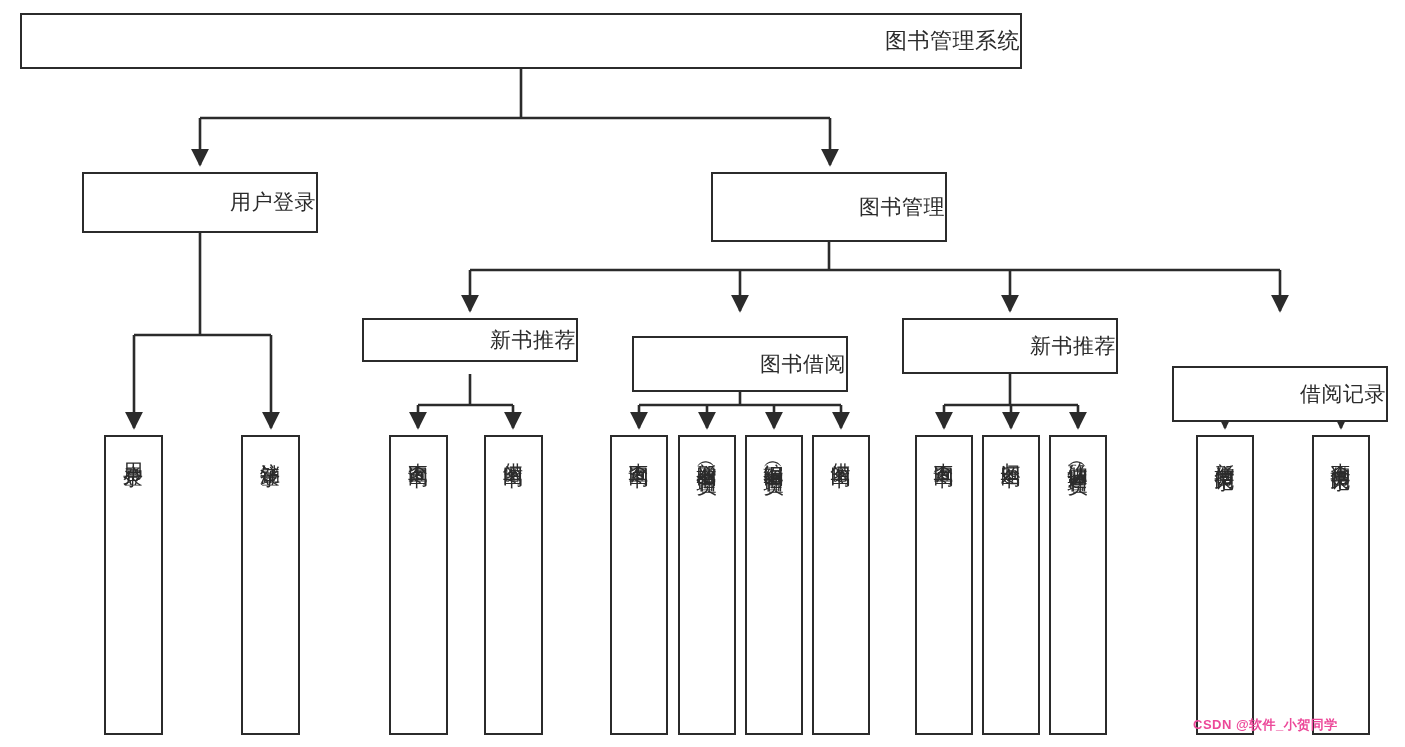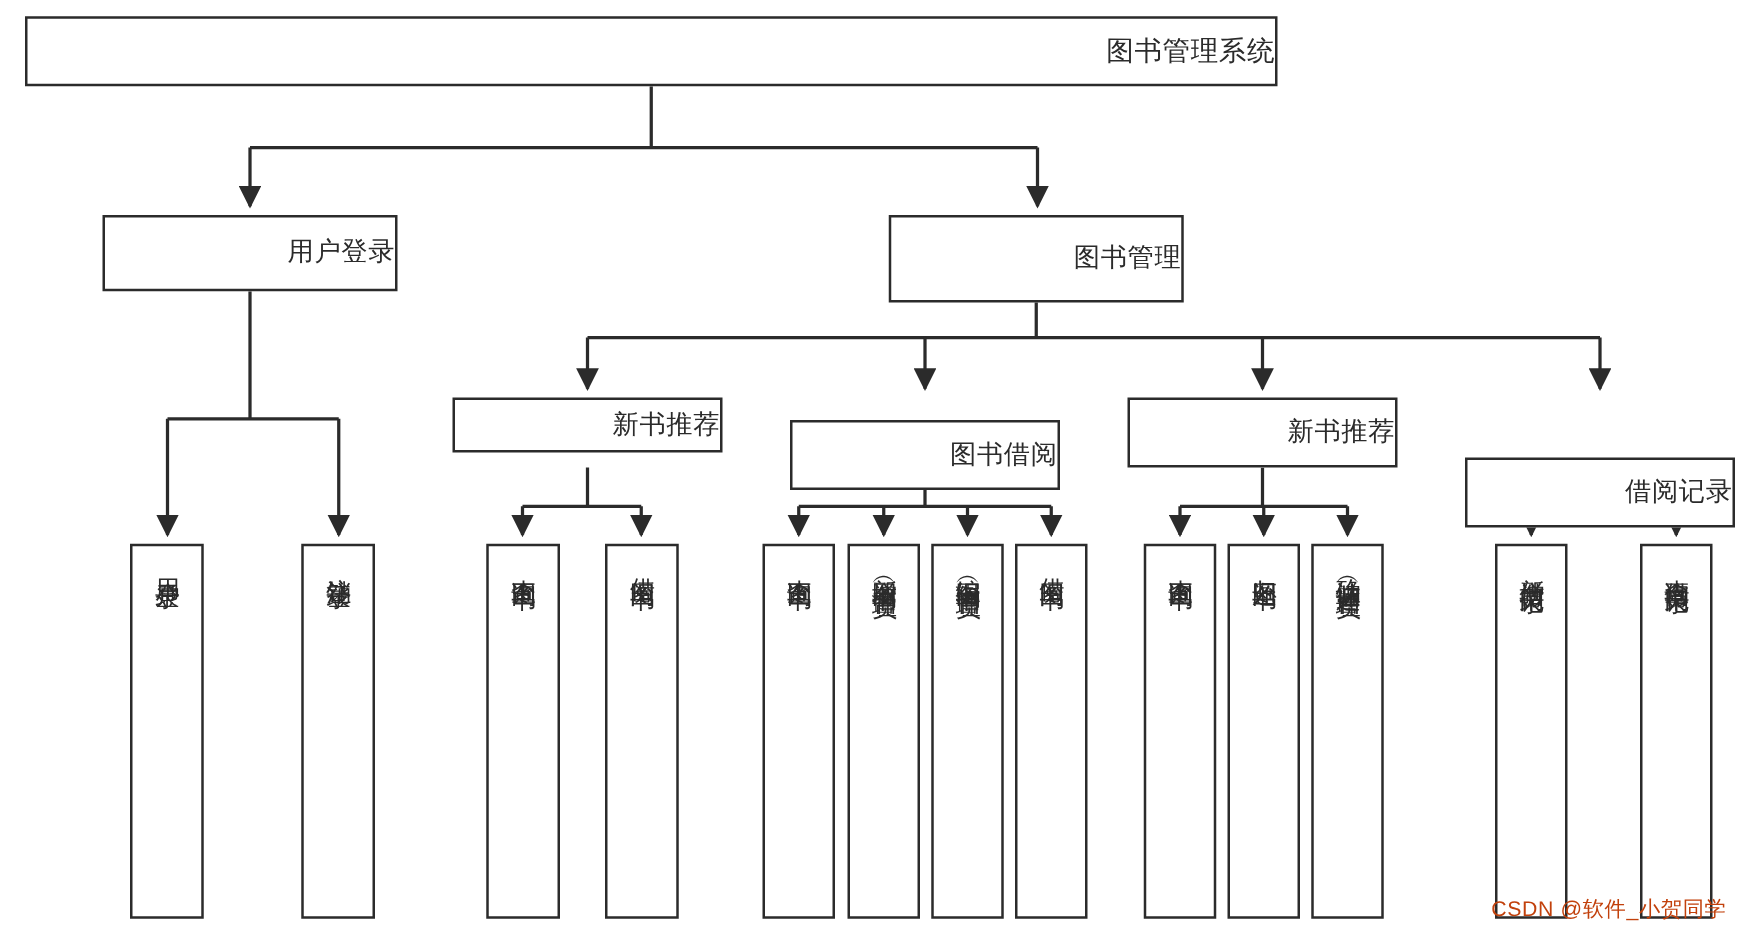--- a/index.html
+++ b/index.html
@@ -49,25 +49,26 @@
   .node.leaf .node-label {
     font-size: 20px;
     writing-mode: vertical-rl;
     text-orientation: upright;
     white-space: nowrap;
     letter-spacing: 2px;
     line-height: 1;
   }
   .watermark {
     position: absolute;
-    font-size: 17px;
-    color: #c2410c;
+    font-size: 13px;
+    color: #ec4899;
     white-space: nowrap;
     letter-spacing: 0.5px;
     pointer-events: none;
+    font-weight: bold;
   }
 </style>
 </head>
 <body>
 
 <div id="canvas">
 
   <svg class="connectors" viewBox="0 0 1405 747" xmlns="http://www.w3.org/2000/svg">
     <defs>
       <marker id="arrow" viewBox="0 0 10 10" refX="9" refY="5" markerWidth="7" markerHeight="7" orient="auto-start-reverse">

